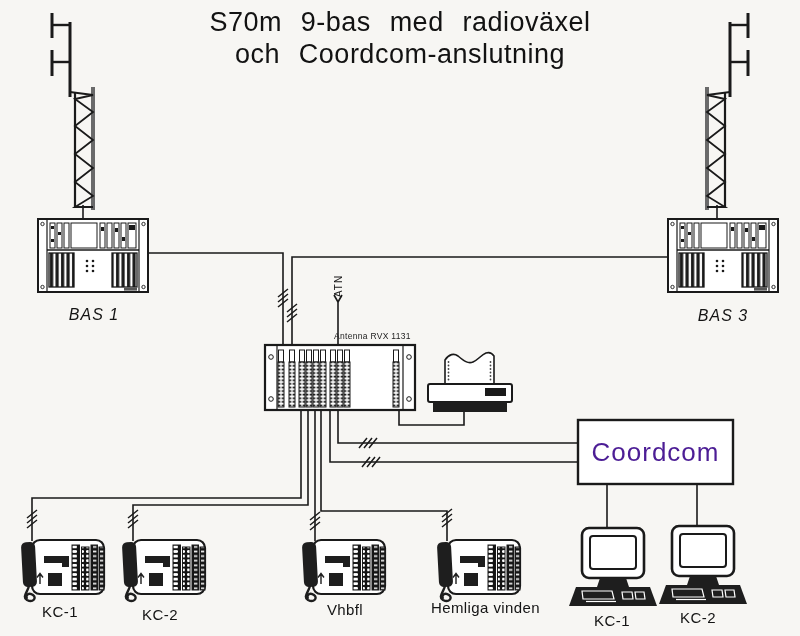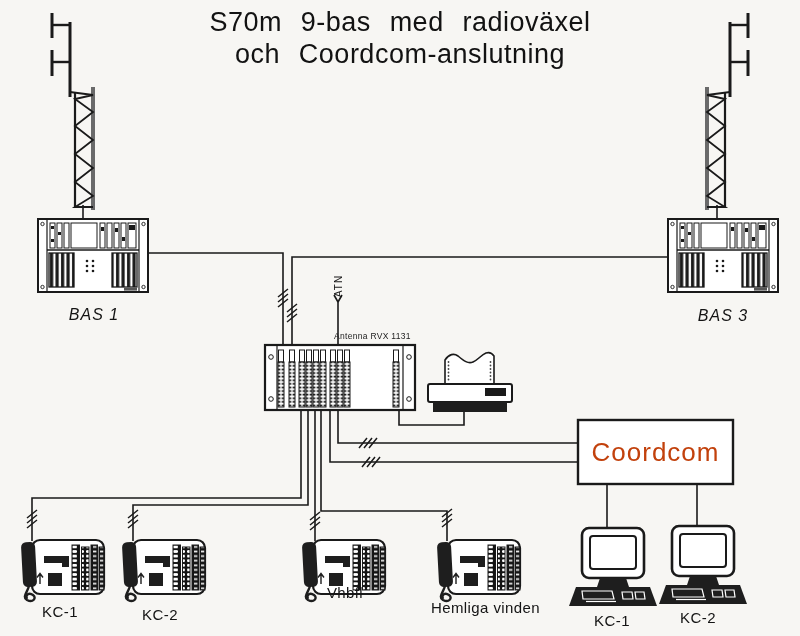--- a/index.html
+++ b/index.html
@@ -14,21 +14,21 @@
   .title{
     left:140px;top:6px;width:520px;
     font-size:27px;letter-spacing:0.5px;word-spacing:0.4em;
     line-height:1.2;color:#121212;
   }
   .node-label{font-size:16px;letter-spacing:1px;font-style:italic;}
   .small-label{font-size:15px;letter-spacing:0.4px;}
   .tiny-label{font-size:8.5px;letter-spacing:0.3px;color:#222;}
   .coordcom-text{
     left:578px;top:437px;width:155px;
-    font-size:26px;letter-spacing:1px;color:#c2410c;
+    font-size:26px;letter-spacing:1px;color:#4c1d95;
   }
   .atn-label{
     left:322px;top:280px;width:34px;height:12px;
     font-size:10px;letter-spacing:1px;
     transform:rotate(-90deg);
   }
 </style>
 </head>
 <body>
 
@@ -256,19 +256,19 @@
   <div class="label node-label" style="left:687px;top:307px;width:72px;">BAS 3</div>
 
   <div class="label atn-label">ATN</div>
 
   <div class="label tiny-label" style="left:334px;top:331px;width:80px;text-align:left;">Antenna RVX 1131</div>
 
   <div class="label coordcom-text">Coordcom</div>
 
   <div class="label small-label" style="left:28px;top:603px;width:64px;">KC-1</div>
   <div class="label small-label" style="left:128px;top:606px;width:64px;">KC-2</div>
-  <div class="label small-label" style="left:305px;top:584px;width:80px;">Vhbfl</div>
+  <div class="label small-label" style="left:305px;top:601px;width:80px;">Vhbfl</div>
   <div class="label small-label" style="left:425px;top:599px;width:115px;text-align:right;">Hemliga vinden</div>
 
   <div class="label small-label" style="left:577px;top:612px;width:70px;">KC-1</div>
   <div class="label small-label" style="left:663px;top:609px;width:70px;">KC-2</div>
 
 </div>
 
 </body></html>

